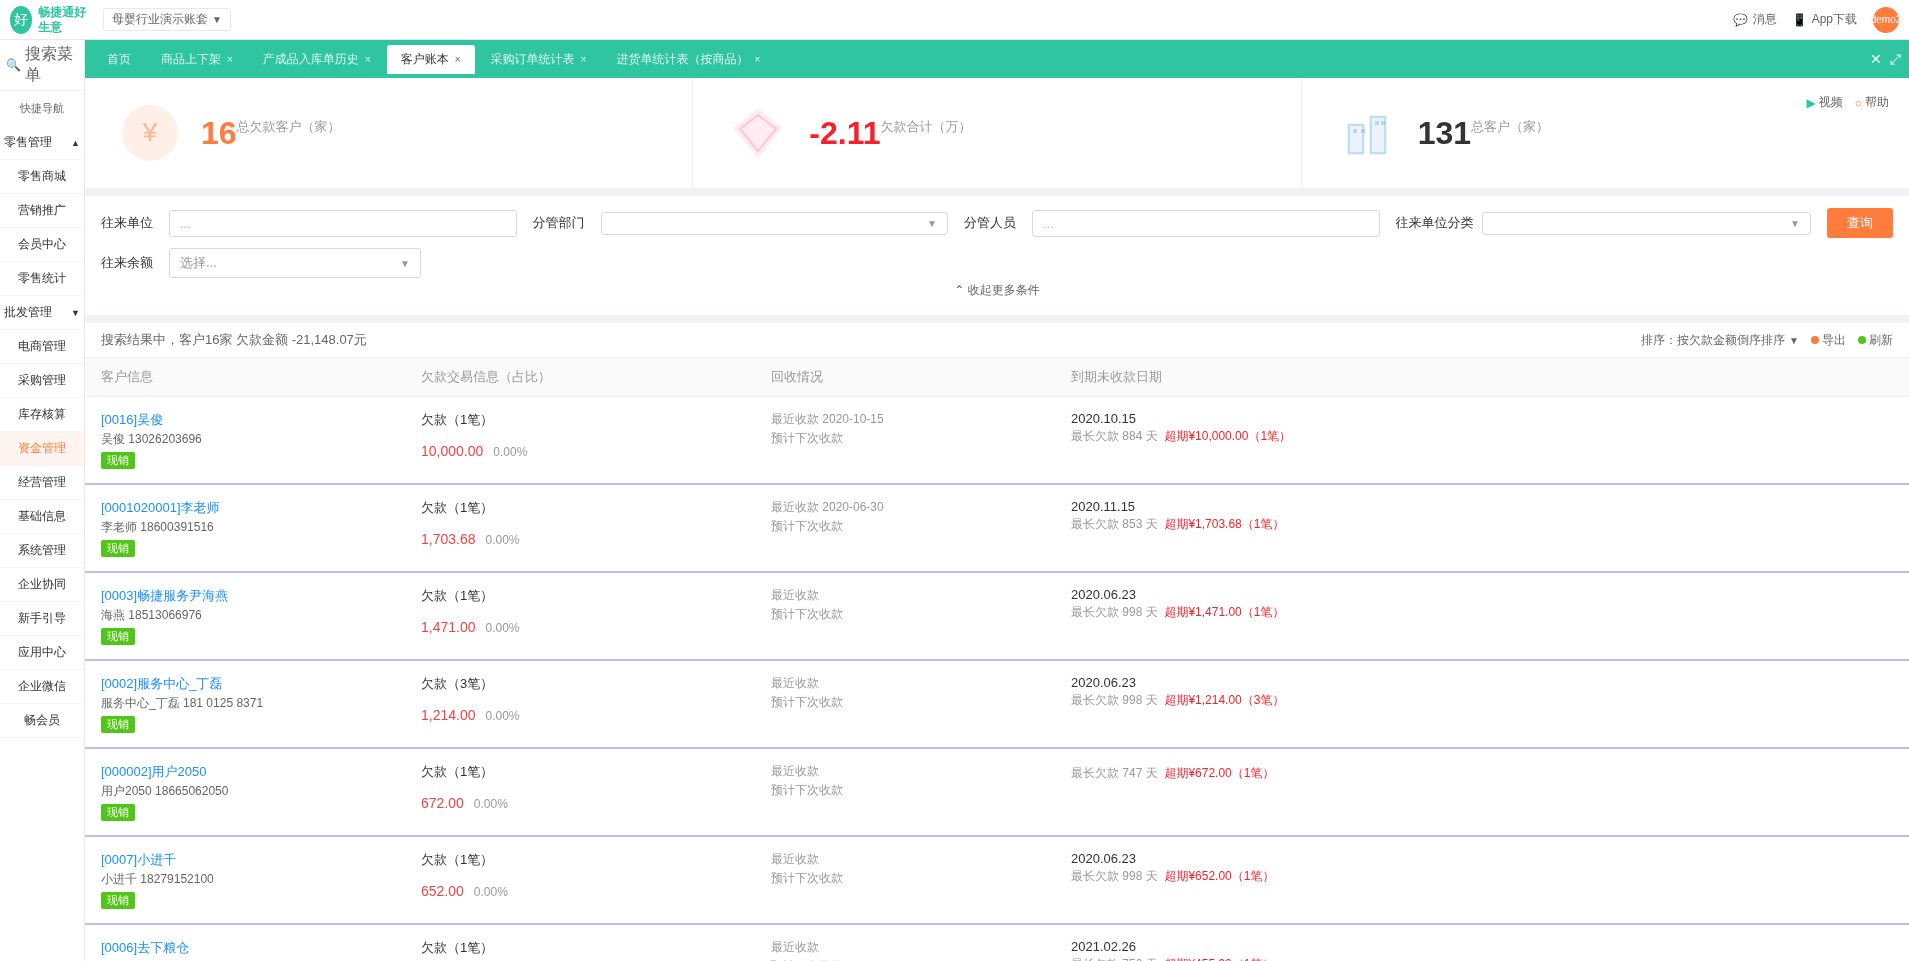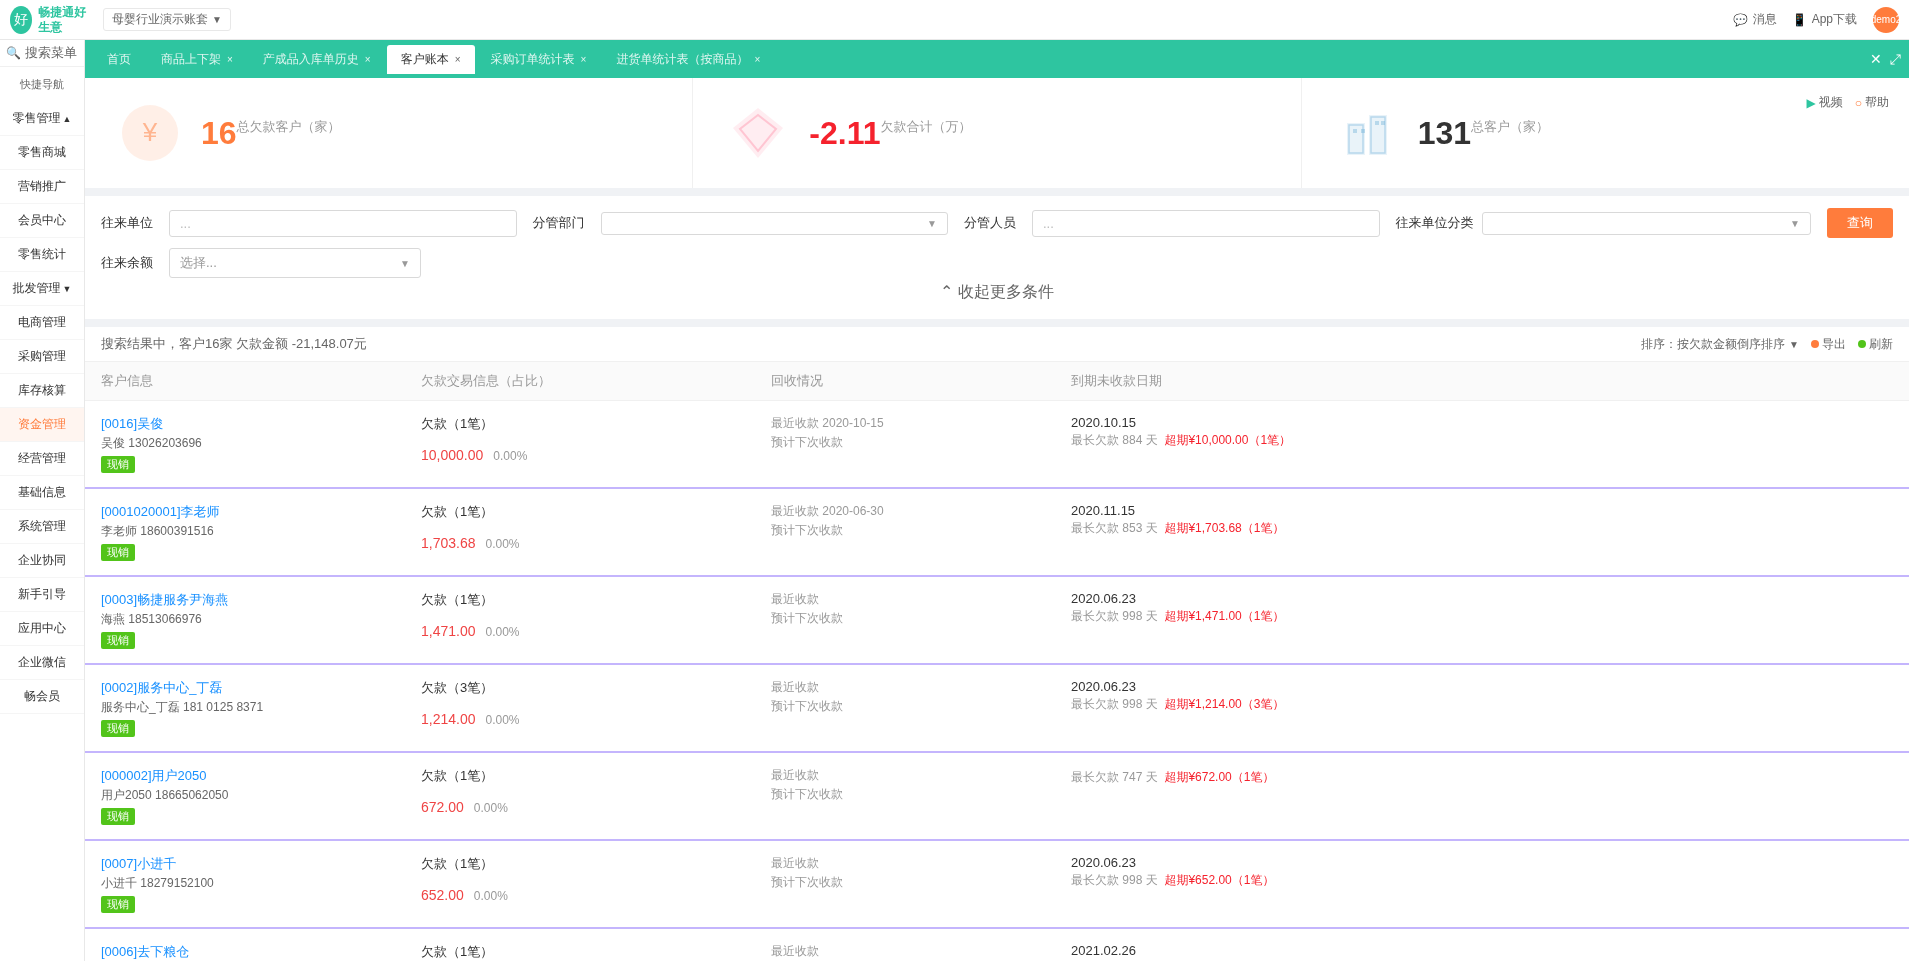--- a/index.html
+++ b/index.html
@@ -17,21 +17,21 @@
     .avatar { width: 26px; height: 26px; border-radius: 50%; background: #ff7c3c; display: flex; align-items: center; justify-content: center; color: white; font-size: 11px; }
     
     
     .main-layout { display: flex; height: calc(100vh - 40px); }
     
     
     .sidebar { width: 85px; background: #fff; border-right: 1px solid #e8e8e8; display: flex; flex-direction: column; overflow-y: auto; }
     .sidebar-nav { padding: 6px 0; font-size: 11px; color: #666; text-align: center; cursor: pointer; padding-top: 10px; padding-bottom: 10px; }
     .sidebar-item { padding: 8px 4px; font-size: 12px; color: #333; text-align: center; cursor: pointer; border-bottom: 1px solid #f5f5f5; }
     .sidebar-item.active { color: #ff7c3c; background: #fff5f0; }
-    .sidebar-item.has-arrow { display: flex; align-items: center; justify-content: center; gap: 2px; }
+    .sidebar-item.has-arrow { display: flex; align-items: center; justify-content: space-between; gap: 2px; }
     
     
     .content-area { flex: 1; display: flex; flex-direction: column; overflow: hidden; }
     
     
     .tabs { display: flex; background: #2ec5a0; height: 38px; align-items: center; padding: 0 8px; gap: 2px; position: relative; }
     .tab { display: flex; align-items: center; padding: 6px 14px; font-size: 12px; cursor: pointer; border-radius: 3px 3px 0 0; color: rgba(255,255,255,0.85); gap: 6px; white-space: nowrap; }
     .tab.active { background: #fff; color: #333; border-radius: 3px 3px 0 0; }
     .tab-close { font-size: 10px; color: inherit; cursor: pointer; }
     .tabs-right { margin-left: auto; display: flex; gap: 8px; align-items: center; }
@@ -54,21 +54,21 @@
     
     .filter-area { background: #fff; padding: 12px 16px; margin-bottom: 8px; }
     .filter-row { display: flex; align-items: center; gap: 16px; margin-bottom: 10px; }
     .filter-item { display: flex; align-items: center; flex: 1; gap: 8px; }
     .filter-label { font-size: 13px; color: #333; white-space: nowrap; min-width: 60px; }
     .filter-input { flex: 1; border: 1px solid #d9d9d9; border-radius: 3px; padding: 5px 10px; font-size: 13px; color: #333; display: flex; align-items: center; justify-content: space-between; cursor: pointer; background: white; }
     .filter-input.with-dots { color: #bbb; }
     .filter-input-select { flex: 1; border: 1px solid #d9d9d9; border-radius: 3px; padding: 5px 10px; font-size: 13px; color: #999; display: flex; align-items: center; justify-content: space-between; cursor: pointer; background: white; }
     .filter-input-select-val { flex: 1; border: 1px solid #d9d9d9; border-radius: 3px; padding: 5px 10px; font-size: 13px; color: #333; display: flex; align-items: center; justify-content: space-between; cursor: pointer; background: white; }
     .search-btn { background: #ff7c3c; color: white; border: none; padding: 6px 20px; border-radius: 3px; cursor: pointer; font-size: 13px; }
-    .collapse-btn { text-align: center; font-size: 16px; color: #666; cursor: pointer; padding: 4px; }
+    .collapse-btn { text-align: center; font-size: 12px; color: #666; cursor: pointer; padding: 4px; }
     
     
     .results-bar { display: flex; align-items: center; justify-content: space-between; padding: 8px 16px; background: #fff; border-bottom: 1px solid #f0f0f0; margin-bottom: 0; }
     .results-info { font-size: 13px; color: #666; }
     .results-actions { display: flex; gap: 12px; align-items: center; }
     .sort-btn { font-size: 12px; color: #666; cursor: pointer; display: flex; align-items: center; gap: 4px; }
     .action-btn { font-size: 12px; color: #666; cursor: pointer; display: flex; align-items: center; gap: 3px; }
     .action-btn .dot { width: 8px; height: 8px; border-radius: 50%; display: inline-block; }
     .action-btn .dot.orange { background: #ff7c3c; }
     .action-btn .dot.green { background: #52c41a; }
@@ -132,21 +132,21 @@
       </div>
     </div>
   </div>
 </div>
 
 <div class="main-layout">
 
   <div class="sidebar">
     <div style="padding: 4px 6px; display:flex; align-items:center; gap:4px; border-bottom:1px solid #f0f0f0; cursor:pointer;">
       <span style="color:#999;font-size:12px;">🔍</span>
-      <span style="font-size:13px;color:#666;">搜索菜单</span>
+      <span style="font-size:16px;color:#666;">搜索菜单</span>
     </div>
     <div class="sidebar-nav">
       <span>快捷导航</span>
     </div>
     <div class="sidebar-item has-arrow">
       <span>零售管理</span>
       <span style="font-size:9px;">▲</span>
     </div>
     <div class="sidebar-item">
       <span>零售商城</span>

